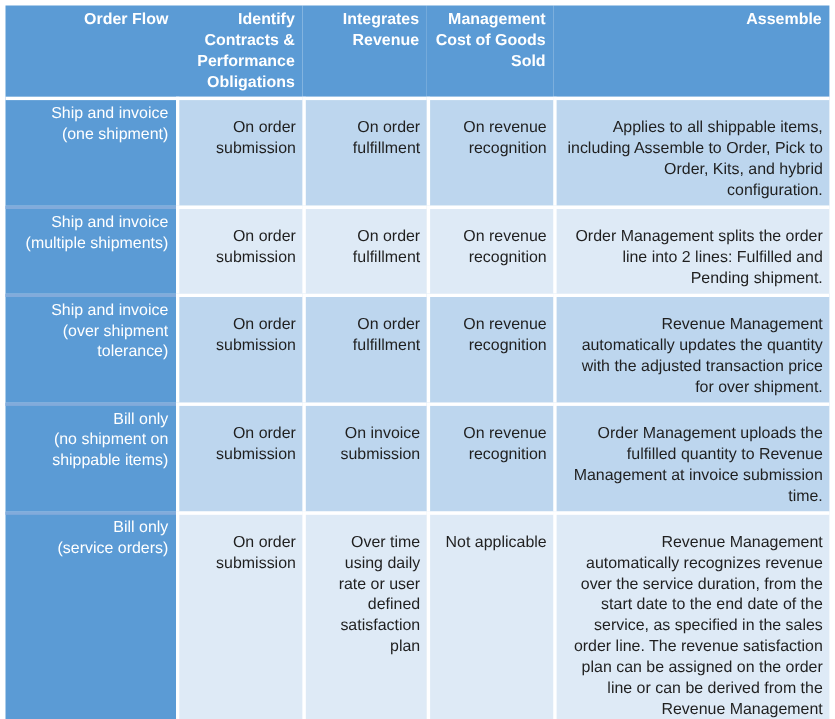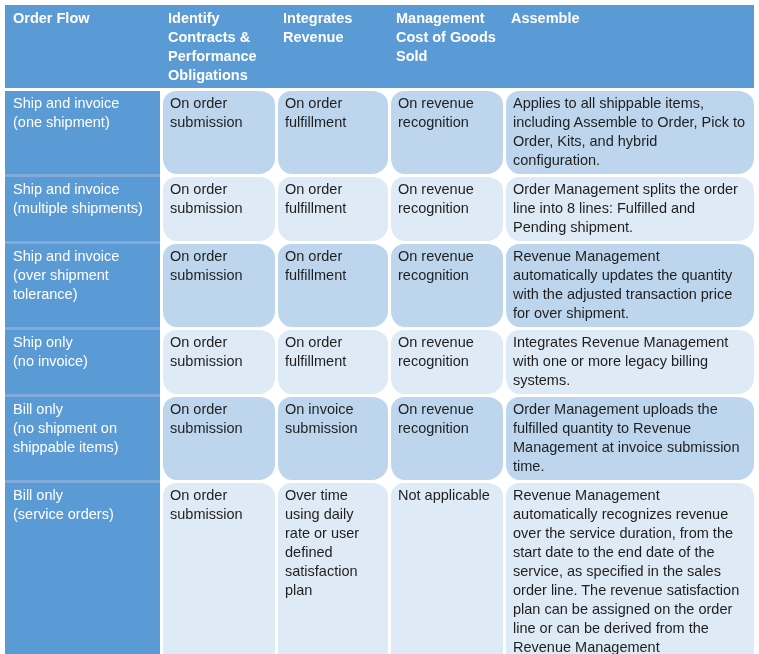--- a/index.html
+++ b/index.html
@@ -22,21 +22,21 @@
   table.flow-table {
     border-collapse: separate;
     border-spacing: 0;
     table-layout: fixed;
     width: 749px;
     font-size: 14.5px;
     line-height: 19px;
   }
   table.flow-table th, table.flow-table td {
     vertical-align: top;
-    text-align: left;
+    text-align: right;
     white-space: pre-line;
     overflow-wrap: break-word;
   }
   
   thead th {
     background: var(--header-bg, #5b9bd5);
     color: var(--header-text, #fff);
     font-weight: bold;
     padding: 4px 7px 3px 8px;
   }
@@ -45,24 +45,23 @@
     background: var(--row-header-bg, #5b9bd5);
     color: var(--header-text, #fff);
     font-weight: normal;
     padding: 3px 7px 2px 8px;
     border-top: 3px solid var(--row-header-divider, #82abdb);
   }
   tbody tr:first-child th.rowhead { border-top-color: var(--border-white, #fff); }
   
   tbody td {
     color: var(--body-text, #1f1f1f);
-    padding: 3px 6px 4px 7px;
+    padding: 16px 6px 4px 7px;
     border-top: 3px solid var(--border-white, #fff);
     border-left: 3px solid var(--border-white, #fff);
-    border-radius: 16px;
   }
   tbody tr.band-dark td { background: var(--band-dark, #bdd6ee); }
   tbody tr.band-light td { background: var(--band-light, #deeaf6); }
 </style>
 </head>
 <body>
 
 <div class="page">
   <table class="flow-table">
     <colgroup>
@@ -89,37 +88,29 @@
         <td>On order fulfillment</td>
         <td>On revenue recognition</td>
         <td>Applies to all shippable items, including Assemble to Order, Pick to Order, Kits, and hybrid configuration.</td>
       </tr>
       <tr class="band-light">
         <th class="rowhead">Ship and invoice
 (multiple shipments)</th>
         <td>On order submission</td>
         <td>On order fulfillment</td>
         <td>On revenue recognition</td>
-        <td>Order Management splits the order line into 8 lines: Fulfilled and Pending shipment.</td>
+        <td>Order Management splits the order line into 2 lines: Fulfilled and Pending shipment.</td>
       </tr>
       <tr class="band-dark">
         <th class="rowhead">Ship and invoice
 (over shipment tolerance)</th>
         <td>On order submission</td>
         <td>On order fulfillment</td>
         <td>On revenue recognition</td>
         <td>Revenue Management automatically updates the quantity with the adjusted transaction price for over shipment.</td>
-      </tr>
-      <tr class="band-light">
-        <th class="rowhead">Ship only
-(no invoice)</th>
-        <td>On order submission</td>
-        <td>On order fulfillment</td>
-        <td>On revenue recognition</td>
-        <td>Integrates Revenue Management with one or more legacy billing systems.</td>
       </tr>
       <tr class="band-dark">
         <th class="rowhead">Bill only
 (no shipment on shippable items)</th>
         <td>On order submission</td>
         <td>On invoice submission</td>
         <td>On revenue recognition</td>
         <td>Order Management uploads the fulfilled quantity to Revenue Management at invoice submission time.</td>
       </tr>
       <tr class="band-light">

